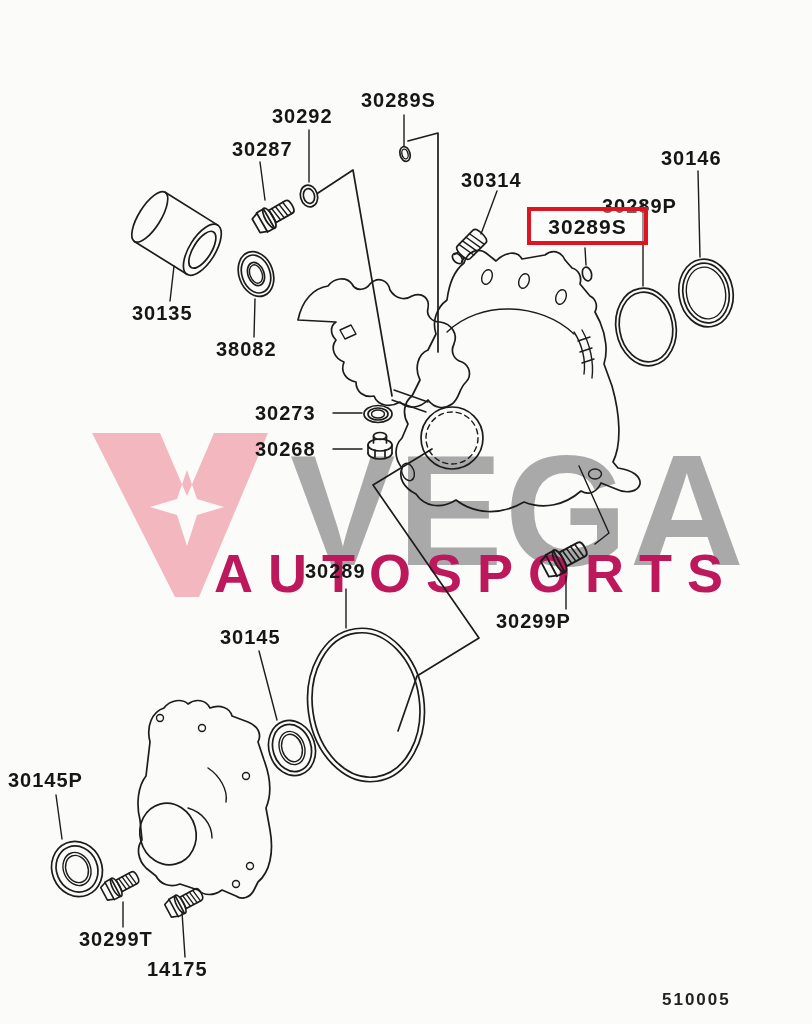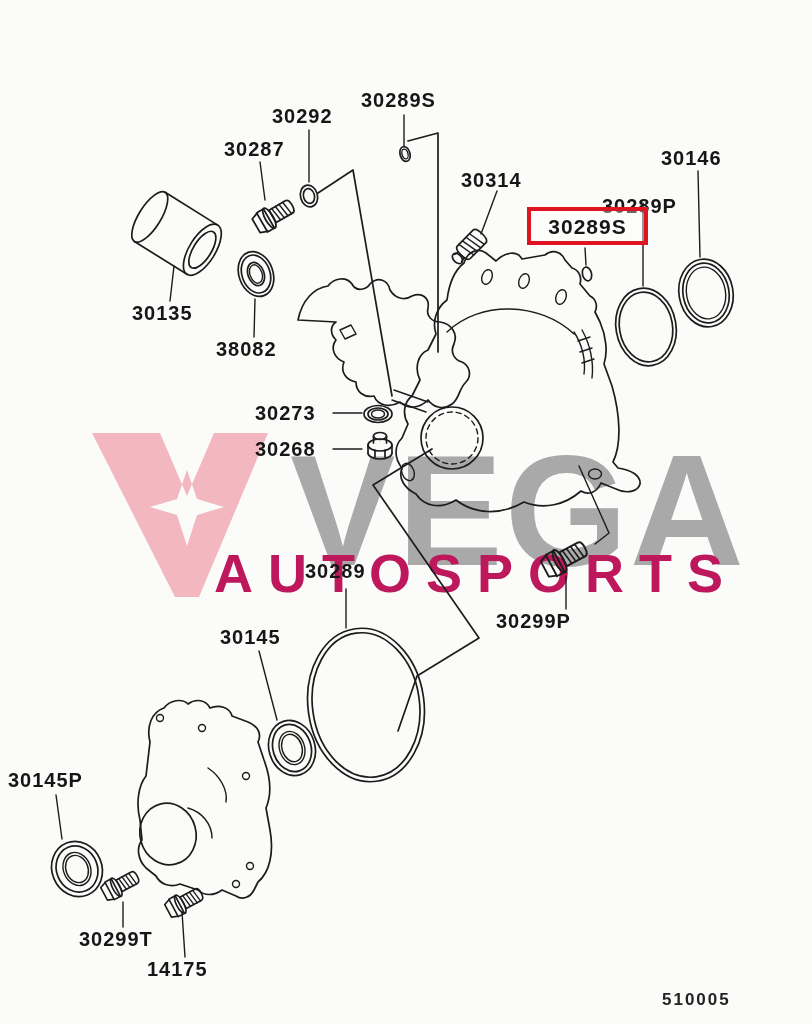--- a/index.html
+++ b/index.html
@@ -223,21 +223,21 @@
       <path class="ln thin" d="M259,651 L277,720"></path>
       <path class="ln thin" d="M56,795 L62,839"></path>
       <path class="ln thin" d="M123,927 L123,902"></path>
       <path class="ln thin" d="M185,957 L182,912"></path>
       <path class="ln thin" d="M566,609 L566,576"></path>
       <path class="ln thin" d="M579,466 L609,533 L595,544"></path>
     </g>
   </svg>
 
   <div class="layer">
-    <div class="plabel" style="left:224px;top:139px">30287</div>
+    <div class="plabel" style="left:232px;top:139px">30287</div>
     <div class="plabel" style="left:272px;top:106px">30292</div>
     <div class="plabel" style="left:361px;top:90px">30289S</div>
     <div class="plabel" style="left:461px;top:170px">30314</div>
     <div class="plabel" style="left:602px;top:196px">30289P</div>
     <div class="plabel" style="left:661px;top:148px">30146</div>
 
     <div class="hbox">
       <div class="plabel">30289S</div>
     </div>
 

